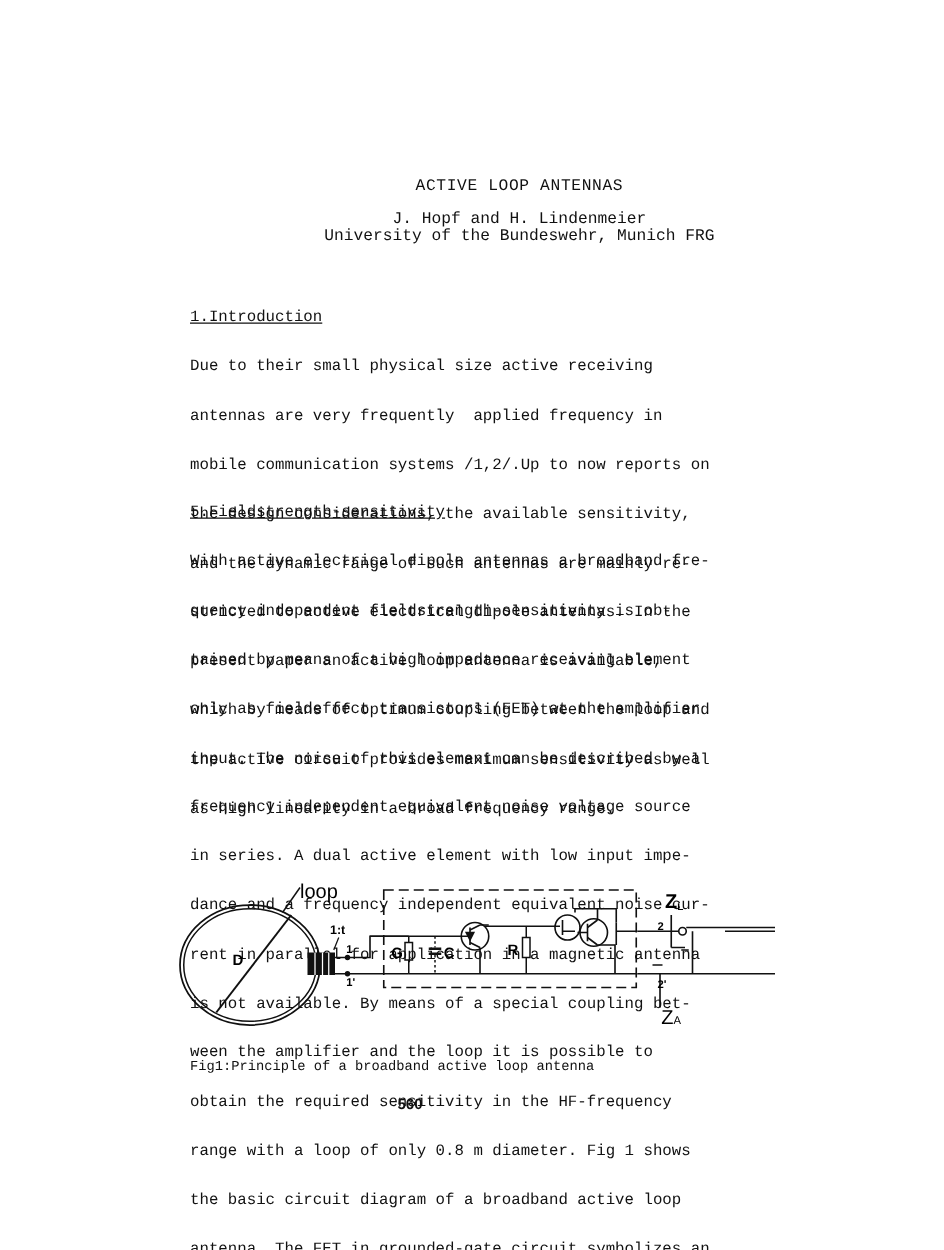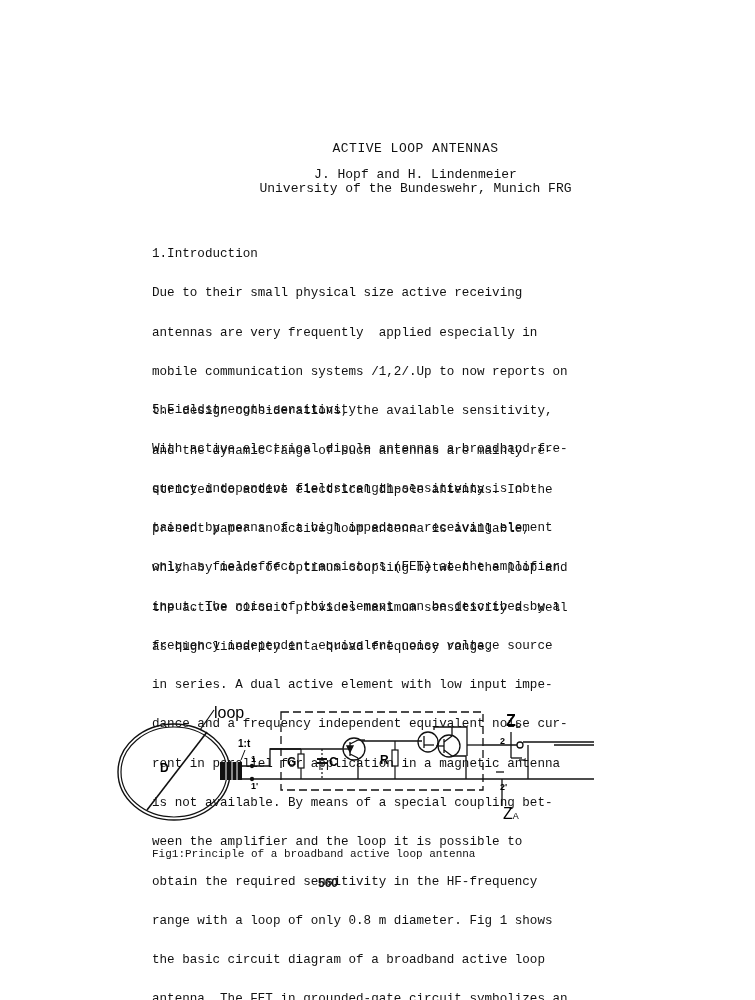--- a/index.html
+++ b/index.html
@@ -1,41 +1,41 @@
 <!DOCTYPE html>
 <html><head>
 <meta charset="utf-8">
 <style>
   html, body { margin: 0; padding: 0; background: #ffffff; }
   body { width: 755px; height: 1000px; position: relative; overflow: hidden; color: #111; }
   .mono { font-family: "Liberation Mono", "DejaVu Sans Mono", monospace; padding-left: 38px; }
   .title { position: absolute; top: 141px; left: 0; width: 755px; text-align: center; font-size: 13px; letter-spacing: 0.5px; }
   .authors { position: absolute; top: 168px; left: 0; width: 755px; text-align: center; font-size: 13px; line-height: 14px; }
   .section { position: absolute; left: 114px; width: 520px; font-size: 12.6px; line-height: 13.1px; white-space: pre; }
-  .heading { }
+  .heading { text-decoration: underline; }
   #sec1 { top: 222px; }
   #sec2 { top: 378px; }
-  .figure { position: absolute; left: 114px; top: 700px; width: 480px; height: 125px; }
+  .figure { position: absolute; left: 140px; top: 700px; width: 480px; height: 125px; }
   .caption { position: absolute; top: 848px; left: 114px; font-size: 11px; }
   .pagenum { position: absolute; top: 876px; left: 0; width: 656px; text-align: center; font-family: "Liberation Sans", sans-serif; font-weight: bold; font-size: 12px; }
   .fig-label { font-family: "Liberation Sans", sans-serif; }
 </style>
 </head>
 <body>
 
 <div class="title mono">ACTIVE LOOP ANTENNAS</div>
 <div class="authors mono">
   <div>J. Hopf and H. Lindenmeier</div>
   <div>University of the Bundeswehr, Munich FRG</div>
 </div>
 
 <div id="sec1" class="section mono">
   <div class="heading">1.Introduction</div>
   <div>Due to their small physical size active receiving</div>
-  <div>antennas are very frequently  applied especially in</div>
+  <div>antennas are very frequently  applied frequency in</div>
   <div>mobile communication systems /1,2/.Up to now reports on</div>
   <div>the design considerations, the available sensitivity,</div>
   <div>and the dynamic range of such antennas are mainly re-</div>
   <div>stricted to active electrical dipole antennas. In the</div>
   <div>present paper an active loop antenna is available,</div>
   <div>which by means of optimum coupling between the loop and</div>
   <div>the active circuit provides maximum sensitivity as well</div>
   <div>as high linearity in a broad frequency range.</div>
 </div>
 

